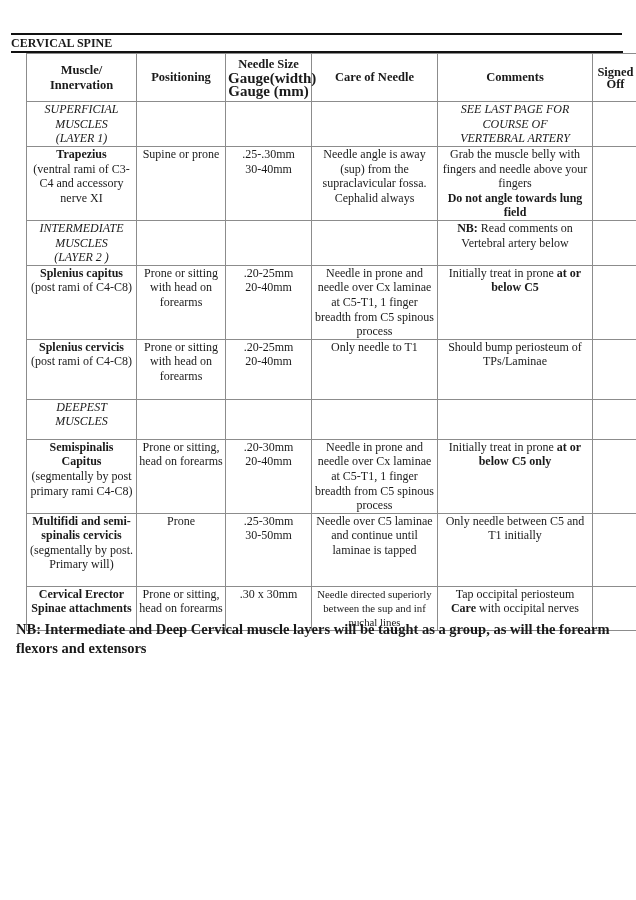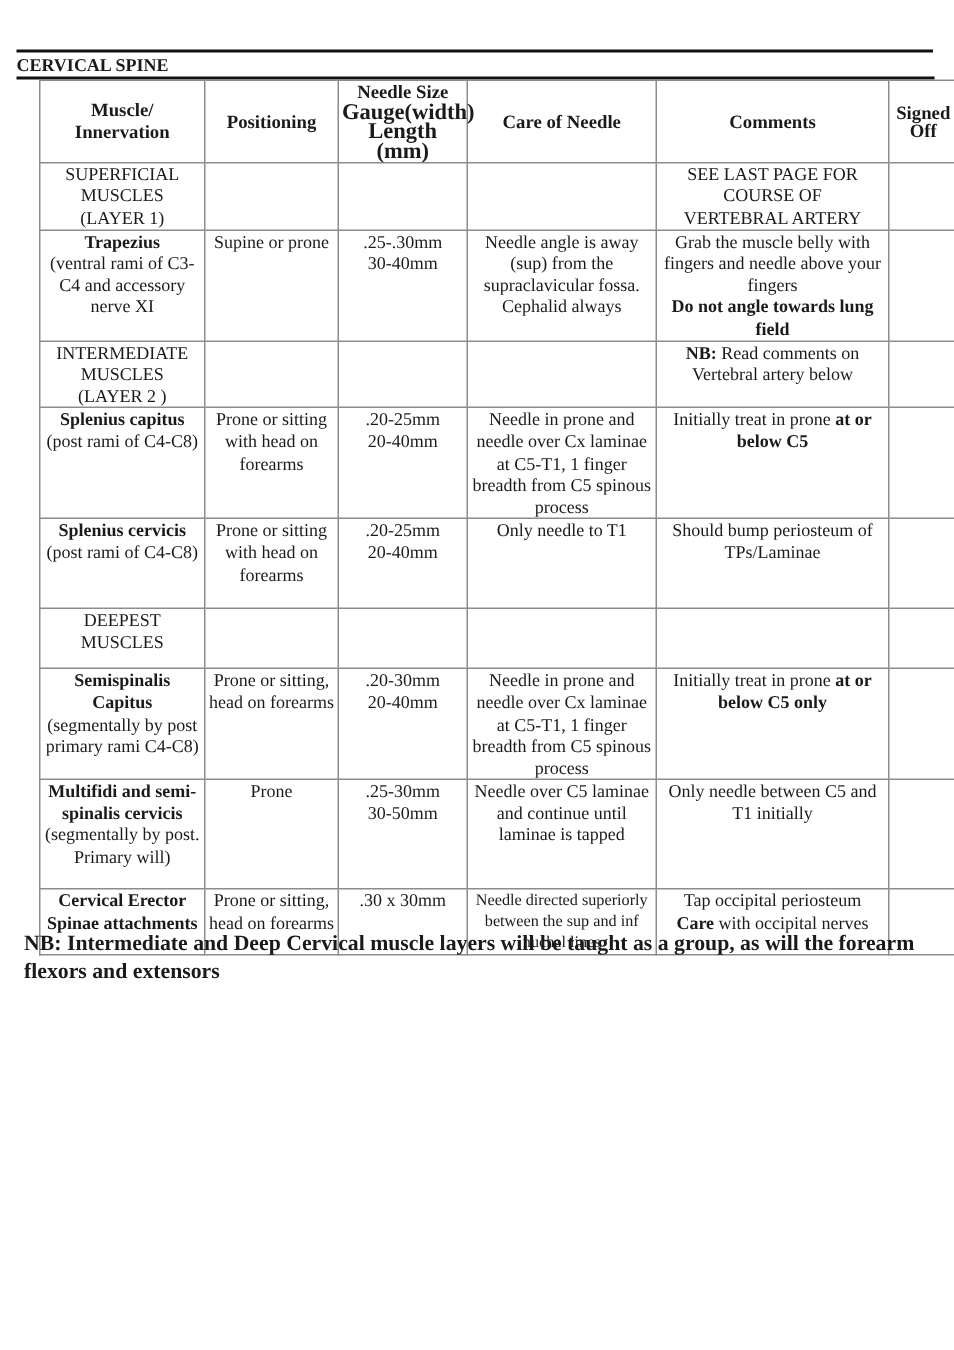--- a/index.html
+++ b/index.html
@@ -24,21 +24,21 @@
     font-size: 12px; line-height: 14.6px; margin-left: 9px;
   }
   table.spine td, table.spine th {
     border: 1px solid #8c8c8c; vertical-align: top; text-align: center;
     padding: 0 2px; font-weight: normal;
   }
   table.spine th { vertical-align: middle; font-weight: bold; font-size: 12.5px; }
   th .sub { font-size: 15px; display: block; line-height: 13px; }
   th.signed { font-size: 10.5px; line-height: 12px; vertical-align: top; padding-top: 8px; }
   .b { font-weight: bold; }
-  .sec { font-weight: bold; }
+  .sec { font-weight: bold; font-style: italic; }
   .small { font-size: 10.8px; line-height: 14px; }
   .blk { display: block; }
   .note {
     position: absolute; left: 16px; top: 620px; width: 600px;
     font-weight: bold; font-size: 14.5px; line-height: 19px;
   }
 </style>
 </head>
 <body>
 
@@ -58,21 +58,21 @@
   <tbody>
       <tr style="height:48px">
     <th>
       <span class="blk">Muscle/</span>
       <span class="blk">Innervation</span>
     </th>
     <th>Positioning</th>
     <th>
       <span class="blk">Needle Size</span>
       <span class="sub">Gauge(width)</span>
-      <span class="sub">Length (mm)</span>
+      <span class="sub">Gauge (mm)</span>
     </th>
     <th>Care of Needle</th>
     <th>Comments</th>
     <th class="signed">
       <span class="blk">Signed</span>
       <span class="blk">Off</span>
     </th>
   </tr>
 
   <tr style="height:45px">

